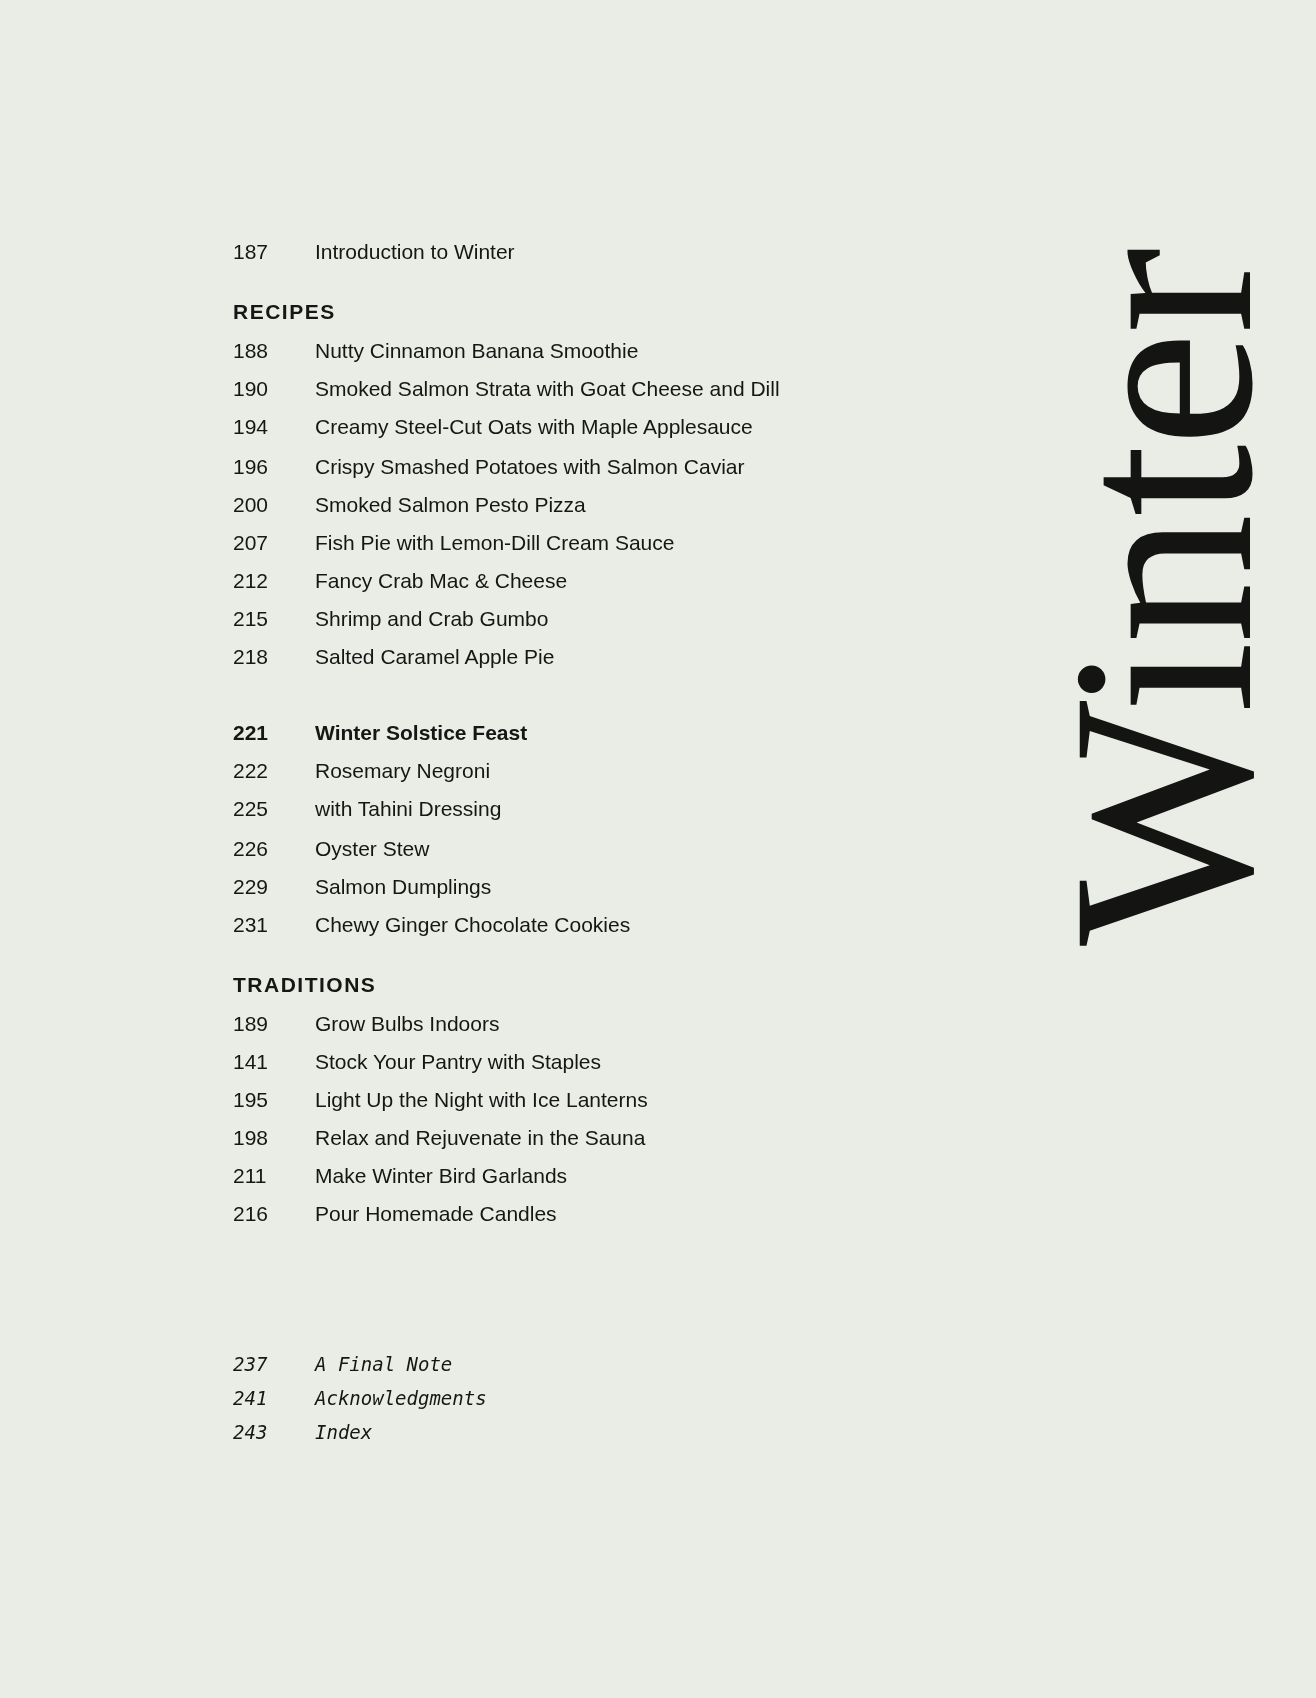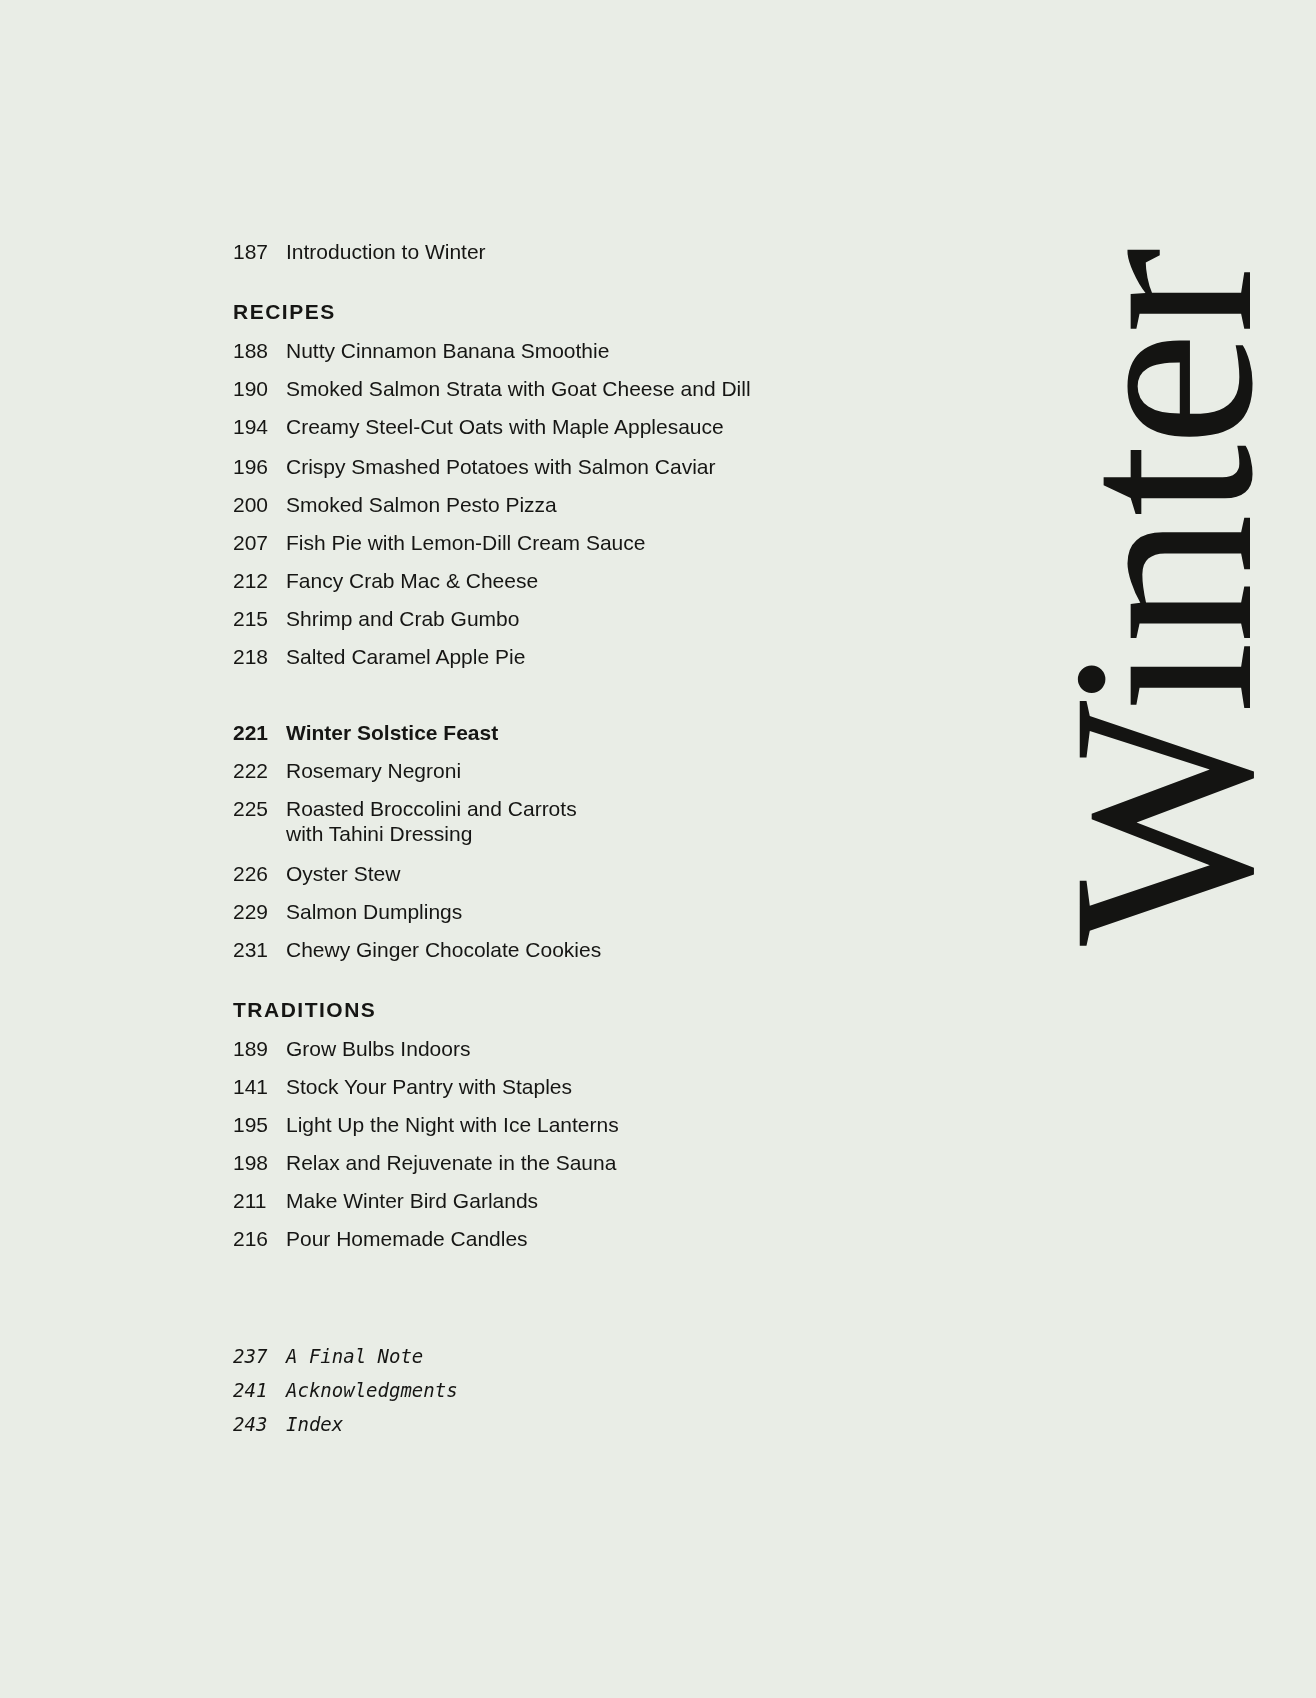--- a/index.html
+++ b/index.html
@@ -25,38 +25,39 @@
     width: 640px;
     display: flex;
     flex-direction: column;
     font-size: 21px;
   }
   .row {
     display: flex;
     align-items: flex-start;
     line-height: 25px;
     margin-bottom: 13px;
+    gap: 29px;
   }
   .num {
     flex: 0 0 53px;
     width: 53px;
   }
   .title { flex: 1 1 auto; }
   .title .line { display: block; }
   .row.wrap { margin-bottom: 15px; }
   .row.bold { font-weight: 700; margin-top: 38px; }
   .row.heading {
     font-weight: 700;
     letter-spacing: 1.5px;
     margin-top: 22px;
     margin-bottom: 14px;
   }
   
   .backmatter {
-    margin-top: 80px;
+    margin-top: 113px;
     display: flex;
     flex-direction: column;
   }
   .backmatter .row {
     font-family: "DejaVu Sans Mono", monospace;
     font-style: italic;
     font-size: 19px;
     line-height: 24px;
     margin-bottom: 10px;
   }
@@ -155,21 +156,20 @@
   </div>
       <div class="row">
     <span class="num">222</span>
     <span class="title">
           <span class="line">Rosemary Negroni</span>
         </span>
   </div>
       <div class="row wrap">
     <span class="num">225</span>
     <span class="title">
-          <span class="line">Roasted Broccolini and Carrots</span>
           <span class="line">with Tahini Dressing</span>
         </span>
   </div>
       <div class="row">
     <span class="num">226</span>
     <span class="title">
           <span class="line">Oyster Stew</span>
         </span>
   </div>
       <div class="row">

